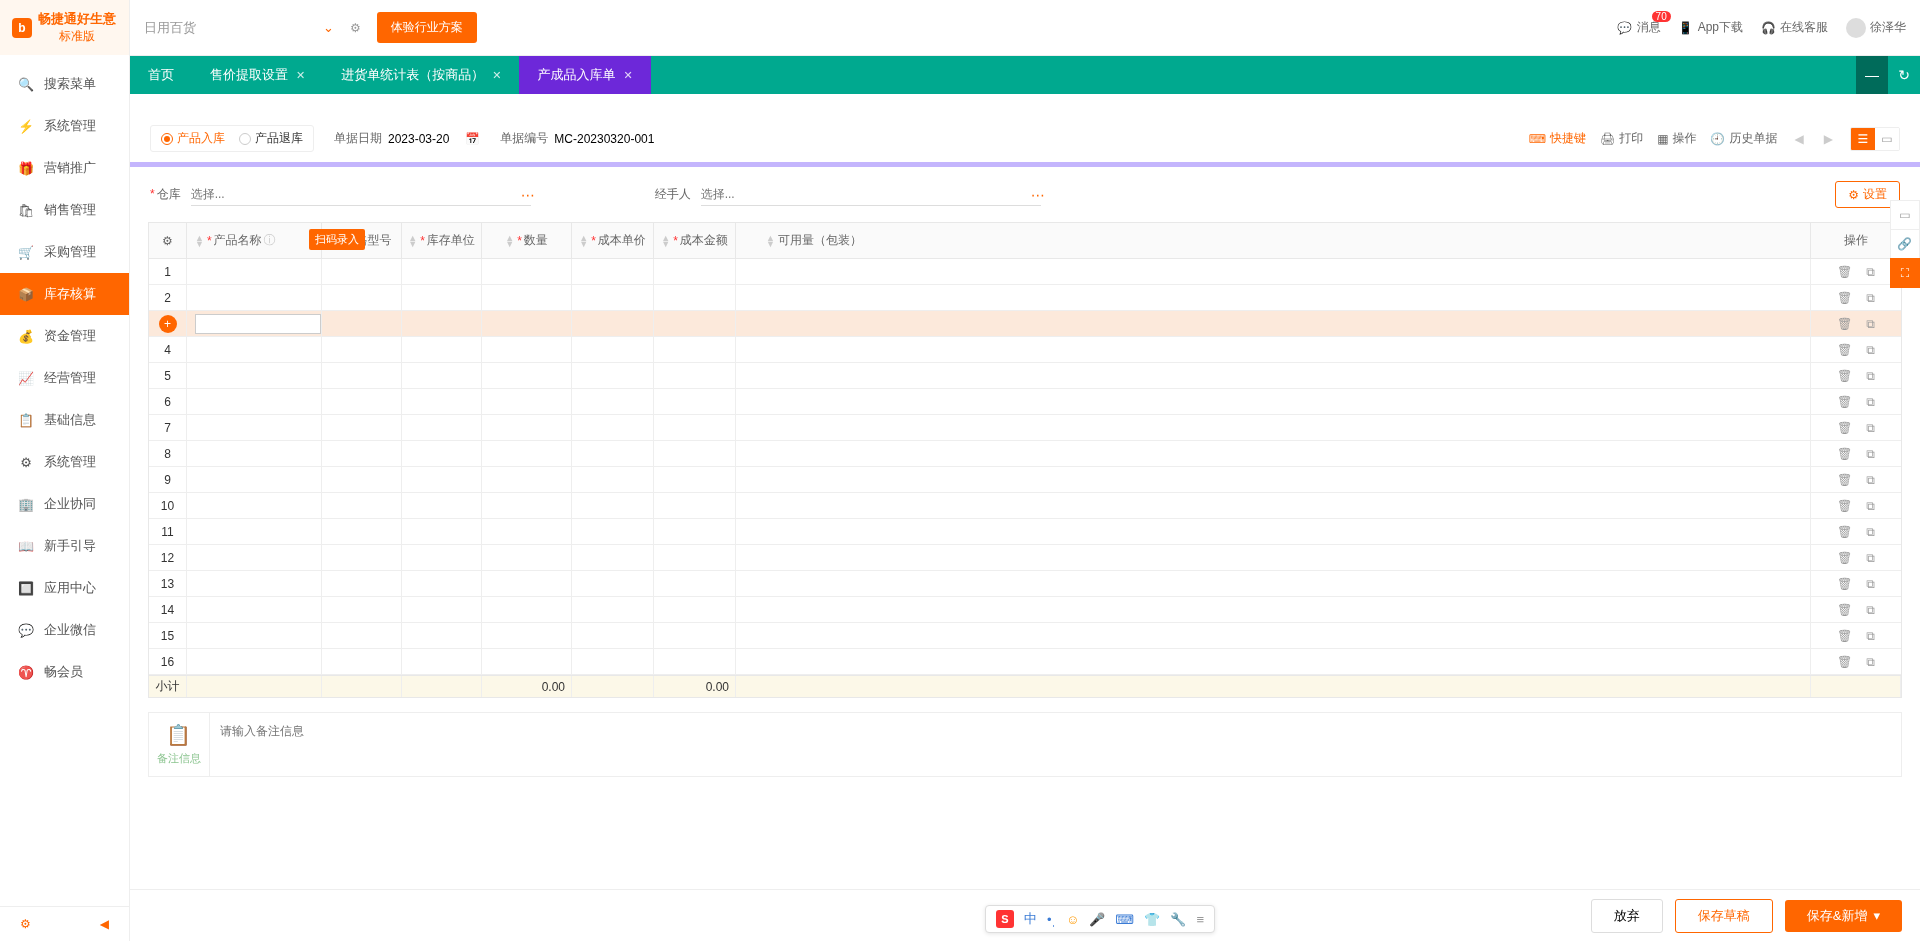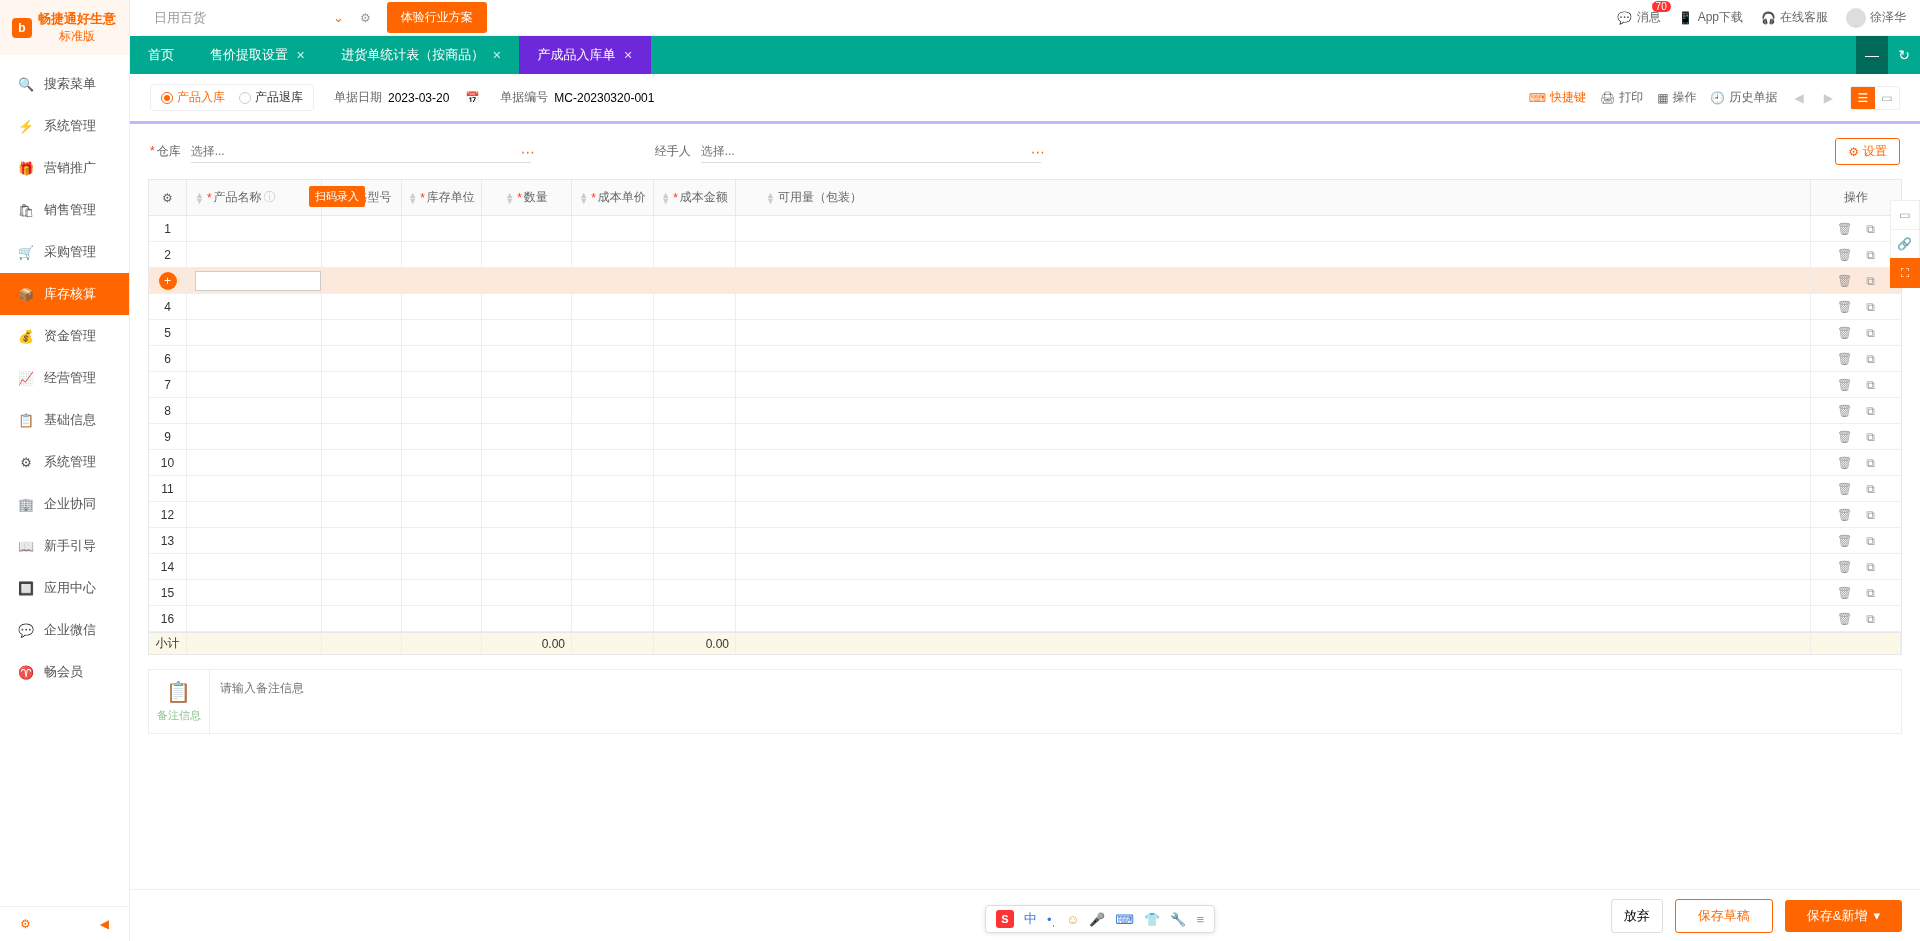--- a/index.html
+++ b/index.html
@@ -17,41 +17,41 @@
 .nav-item { display: flex; align-items: center; gap: 10px; padding: 12px 18px; font-size: 13px; color: #555; cursor: pointer; }
 .nav-item.active { background: #f60; color: #fff; }
 .nav-icon { width: 16px; height: 16px; display: inline-flex; align-items: center; justify-content: center; }
 .sidebar-bottom { display: flex; justify-content: space-between; padding: 10px 20px; border-top: 1px solid #eee; }
 .sidebar-bottom span { color: #f60; cursor: pointer; }
 
 
 .main { flex: 1; display: flex; flex-direction: column; background: #fff; position: relative; }
 
 
-.topbar { height: 36px; display: flex; align-items: center; padding: 0 14px; border-bottom: 1px solid #eee; gap: 16px; margin-left: 10px; }
+.topbar { height: 56px; display: flex; align-items: center; padding: 0 14px; border-bottom: 1px solid #eee; gap: 16px; }
 .dropdown { display: flex; align-items: center; gap: 12px; color: #999; font-size: 13px; width: 190px; }
 .chevron-down { color: #f60; }
 .gear { color: #999; cursor: pointer; }
 .btn-orange { background: #f60; color: #fff; border: none; border-radius: 3px; padding: 7px 14px; font-size: 12px; cursor: pointer; }
 .topbar-right { margin-left: auto; display: flex; align-items: center; gap: 18px; color: #666; font-size: 12px; }
 .top-link { display: flex; align-items: center; gap: 4px; cursor: pointer; position: relative; }
 .badge { position: absolute; top: -8px; right: -10px; background: #f33; color: #fff; border-radius: 8px; padding: 0 4px; font-size: 10px; }
 .avatar { width: 20px; height: 20px; background: #ddd; border-radius: 50%; }
 
 
 .tabs { height: 38px; background: #00a98f; display: flex; align-items: stretch; }
 .tab { display: flex; align-items: center; gap: 8px; padding: 0 18px; color: #fff; font-size: 13px; cursor: pointer; }
 .tab.active { background: #6d28d9; }
 .tab-close { font-size: 11px; opacity: .8; cursor: pointer; }
 .tabs-right { margin-left: auto; display: flex; align-items: center; }
 .tabs-right .ticon { width: 32px; display: flex; align-items: center; justify-content: center; color: #fff; cursor: pointer; font-size: 14px; }
 .minus-square { background: #006b5a; height: 100%; }
 
 
-.form-header { display: flex; align-items: center; padding: 10px 20px; gap: 20px; border-bottom: 3px solid #c4b5fd; }
+.form-header { display: flex; align-items: center; padding: 10px 20px; gap: 20px; border-bottom: 5px solid #c4b5fd; margin-top: 21px; }
 .radio-group { display: flex; gap: 14px; padding: 4px 10px; border: 1px solid #eee; border-radius: 3px; }
 .radio { display: flex; align-items: center; gap: 4px; font-size: 12px; cursor: pointer; }
 .radio-dot { width: 12px; height: 12px; border: 1px solid #ccc; border-radius: 50%; display: inline-block; position: relative; }
 .radio.selected .radio-dot { border-color: #f60; }
 .radio.selected .radio-dot::after { content: ''; position: absolute; inset: 2px; background: #f60; border-radius: 50%; }
 .radio.selected { color: #f60; }
 .meta { display: flex; gap: 6px; align-items: center; font-size: 12px; color: #666; }
 .meta .val { color: #000000; margin-right: 10px; }
 .date-val { color: #f60; }
 .cal-icon { color: #f60; cursor: pointer; }
@@ -103,21 +103,21 @@
 .tfoot .col-qty, .tfoot .col-amt { justify-content: flex-end; padding-right: 6px; }
 
 
 .remark-area { margin: 14px 18px 0; display: flex; border: 1px solid #eee; }
 .remark-label { width: 60px; display: flex; flex-direction: column; align-items: center; justify-content: center; gap: 4px; padding: 10px 0; color: #8bc48f; font-size: 11px; }
 .remark-label .ri { font-size: 20px; }
 .remark-input { flex: 1; border: none; border-left: 1px solid #eee; padding: 10px; font-size: 12px; color: #999; outline: none; resize: none; }
 
 
 .footer { position: absolute; bottom: 0; left: 0; right: 0; height: 52px; border-top: 1px solid #eee; display: flex; align-items: center; justify-content: flex-end; padding: 0 18px; gap: 12px; background: #fff; }
-.btn-plain { background: #fff; border: 1px solid #ddd; padding: 7px 12px; border-radius: 3px; font-size: 13px; cursor: pointer; }
+.btn-plain { background: #fff; border: 1px solid #ddd; padding: 7px 22px; border-radius: 3px; font-size: 13px; cursor: pointer; }
 .btn-outline2 { background: #fff; border: 1px solid #f60; color: #f60; padding: 7px 22px; border-radius: 3px; font-size: 13px; cursor: pointer; }
 .btn-orange2 { background: #f60; color: #fff; border: none; padding: 7px 22px; border-radius: 3px; font-size: 13px; cursor: pointer; display: flex; align-items: center; gap: 6px; }
 
 
 .side-tools { position: absolute; right: 0; top: 200px; width: 30px; display: flex; flex-direction: column; }
 .side-tool { width: 30px; height: 30px; background: #fff; border: 1px solid #eee; display: flex; align-items: center; justify-content: center; color: #999; cursor: pointer; margin-bottom: -1px; }
 .side-tool.active { background: #f60; color: #fff; border-color: #f60; }
 
 
 .ime-bar { position: absolute; bottom: 8px; left: 50%; transform: translateX(-40px); display: flex; align-items: center; gap: 10px; background: #fff; border: 1px solid #ddd; border-radius: 4px; padding: 4px 10px; box-shadow: 0 1px 4px rgba(0,0,0,.1); font-size: 13px; color: #3a7bd5; }

